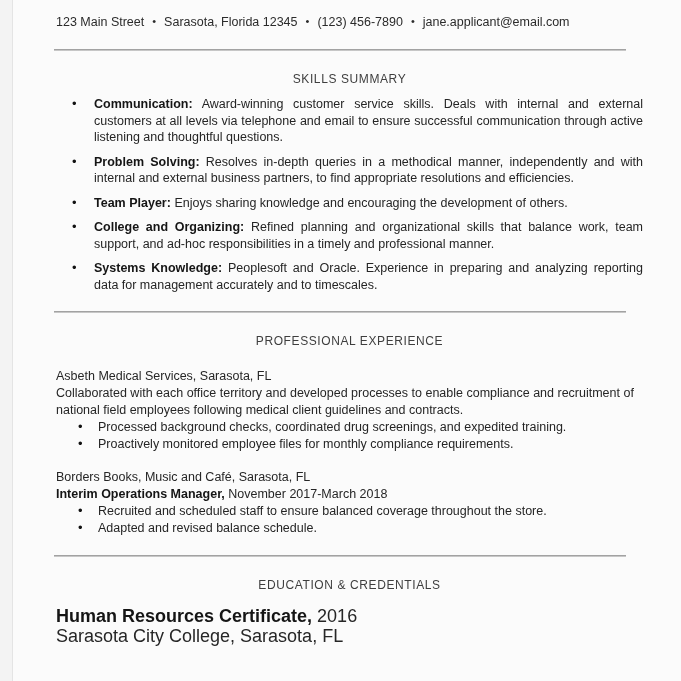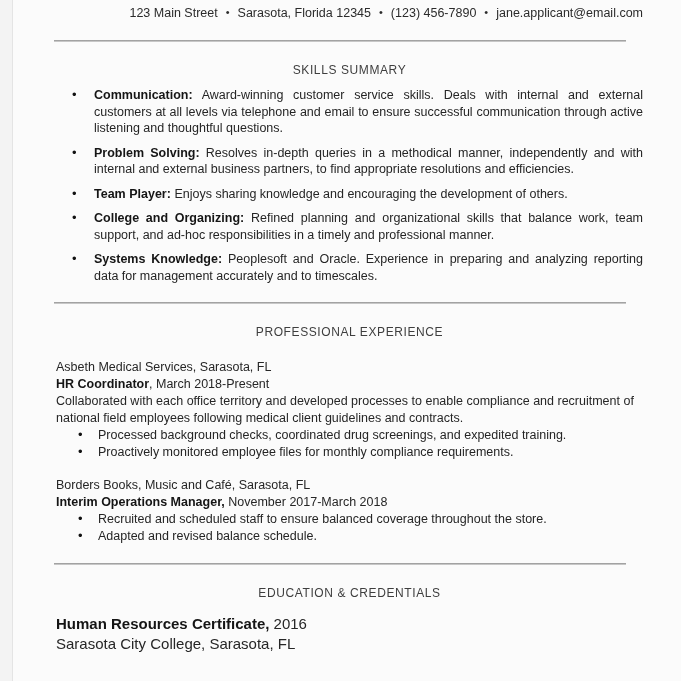--- a/index.html
+++ b/index.html
@@ -13,22 +13,22 @@
     box-sizing:border-box;
   }
   .left-edge{
     position:absolute;left:0;top:0;bottom:0;width:12px;
     background:#f3f3f3;border-right:1px solid #e4e4e4;
   }
   .content{
     position:absolute;left:56px;top:0;width:587px;
   }
   .contact{
-    padding-top:5px;
-    text-align:right;
+    padding-top:14px;
+    text-align:left;
     font-size:12.5px;
     line-height:17px;
     color:#2b2b2b;
     white-space:nowrap;
   }
   .sep{display:inline-block;margin:0 8px;font-size:11px;color:#2b2b2b;transform:translateY(-1px);}
   hr.rule{
     border:none;height:2px;width:572px;
     margin:18px 0 0 -2px;
     background:linear-gradient(to bottom,#909090,#d9d9d9);
@@ -61,21 +61,21 @@
   .job div{margin:0;}
   .job{margin-top:16px;}
   .job + .job{margin-top:16px;}
   ul.sub{margin:0;}
   ul.sub li{
     position:relative;
     padding-left:42px;
     font-size:12.5px;line-height:17px;
     color:#252525;
   }
-  .edu{margin-top:11px;font-size:15px;line-height:18px;}
+  .edu{margin-top:11px;font-size:18px;line-height:18px;}
   .edu .line1{margin-bottom:2px;}
 </style>
 </head>
 <body>
 
 <div class="page">
   <div class="left-edge"></div>
 
   <div class="content">
 
@@ -93,21 +93,20 @@
       <li><span class="bullet">•</span><span class="b">Systems Knowledge:</span> <span>Peoplesoft and Oracle.  Experience in preparing and analyzing reporting data for management accurately and to timescales.</span></li>
     </ul>
 
     <hr class="rule">
 
     <h2 class="sec">PROFESSIONAL EXPERIENCE</h2>
 
     <div class="exp">
       <div class="job">
         <div>Asbeth Medical Services, Sarasota, FL</div>
-        <div><b>HR Coordinator</b><span>, March 2018-Present</span></div>
         <div>Collaborated with each office territory and developed processes to enable compliance and recruitment of national field employees following medical client guidelines and contracts.</div>
         <ul class="sub">
           <li><span class="bullet">•</span><span>Processed background checks, coordinated drug screenings, and expedited training.</span></li>
           <li><span class="bullet">•</span><span>Proactively monitored employee files for monthly compliance requirements.</span></li>
         </ul>
       </div>
 
       <div class="job">
         <div>Borders Books, Music and Café, Sarasota, FL</div>
         <div><b>Interim Operations Manager,</b><span> November 2017-March 2018</span></div>

